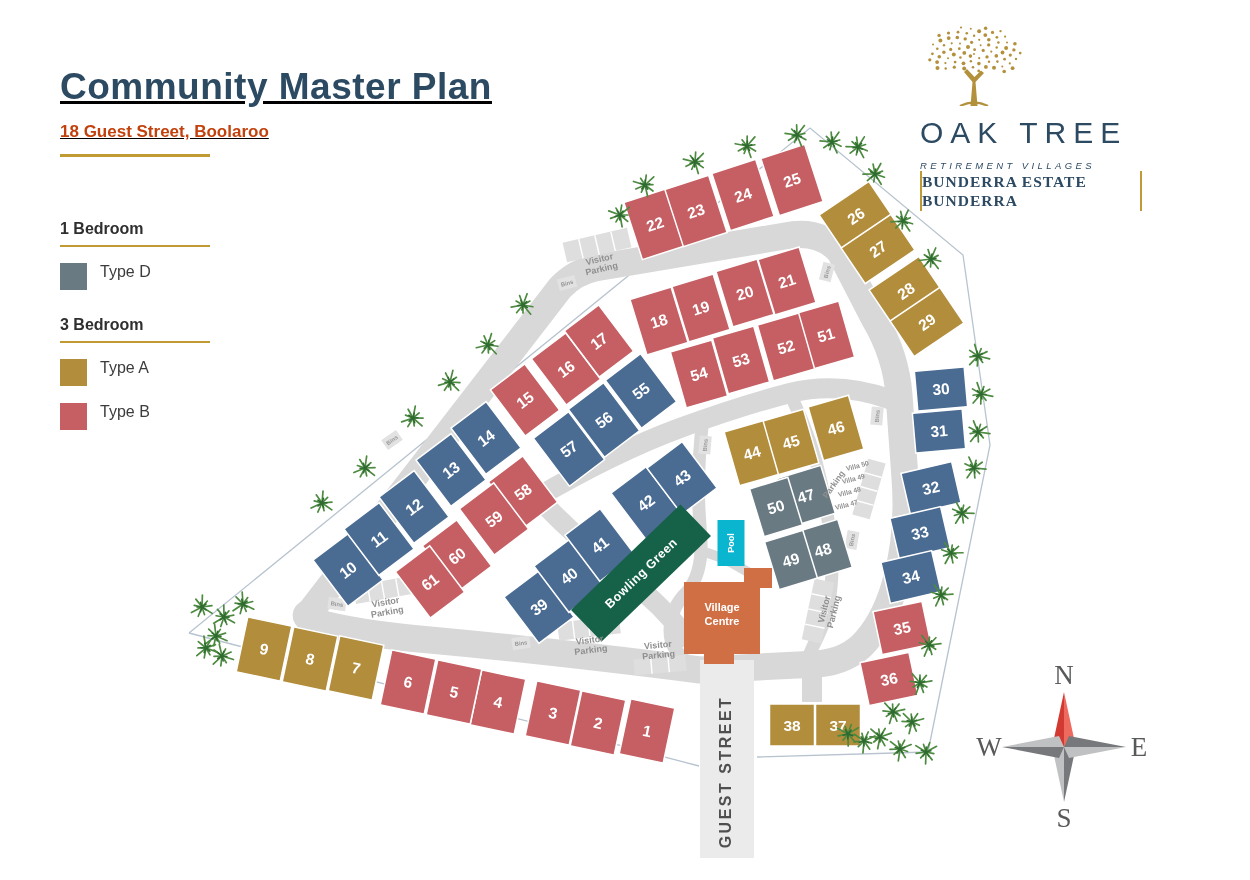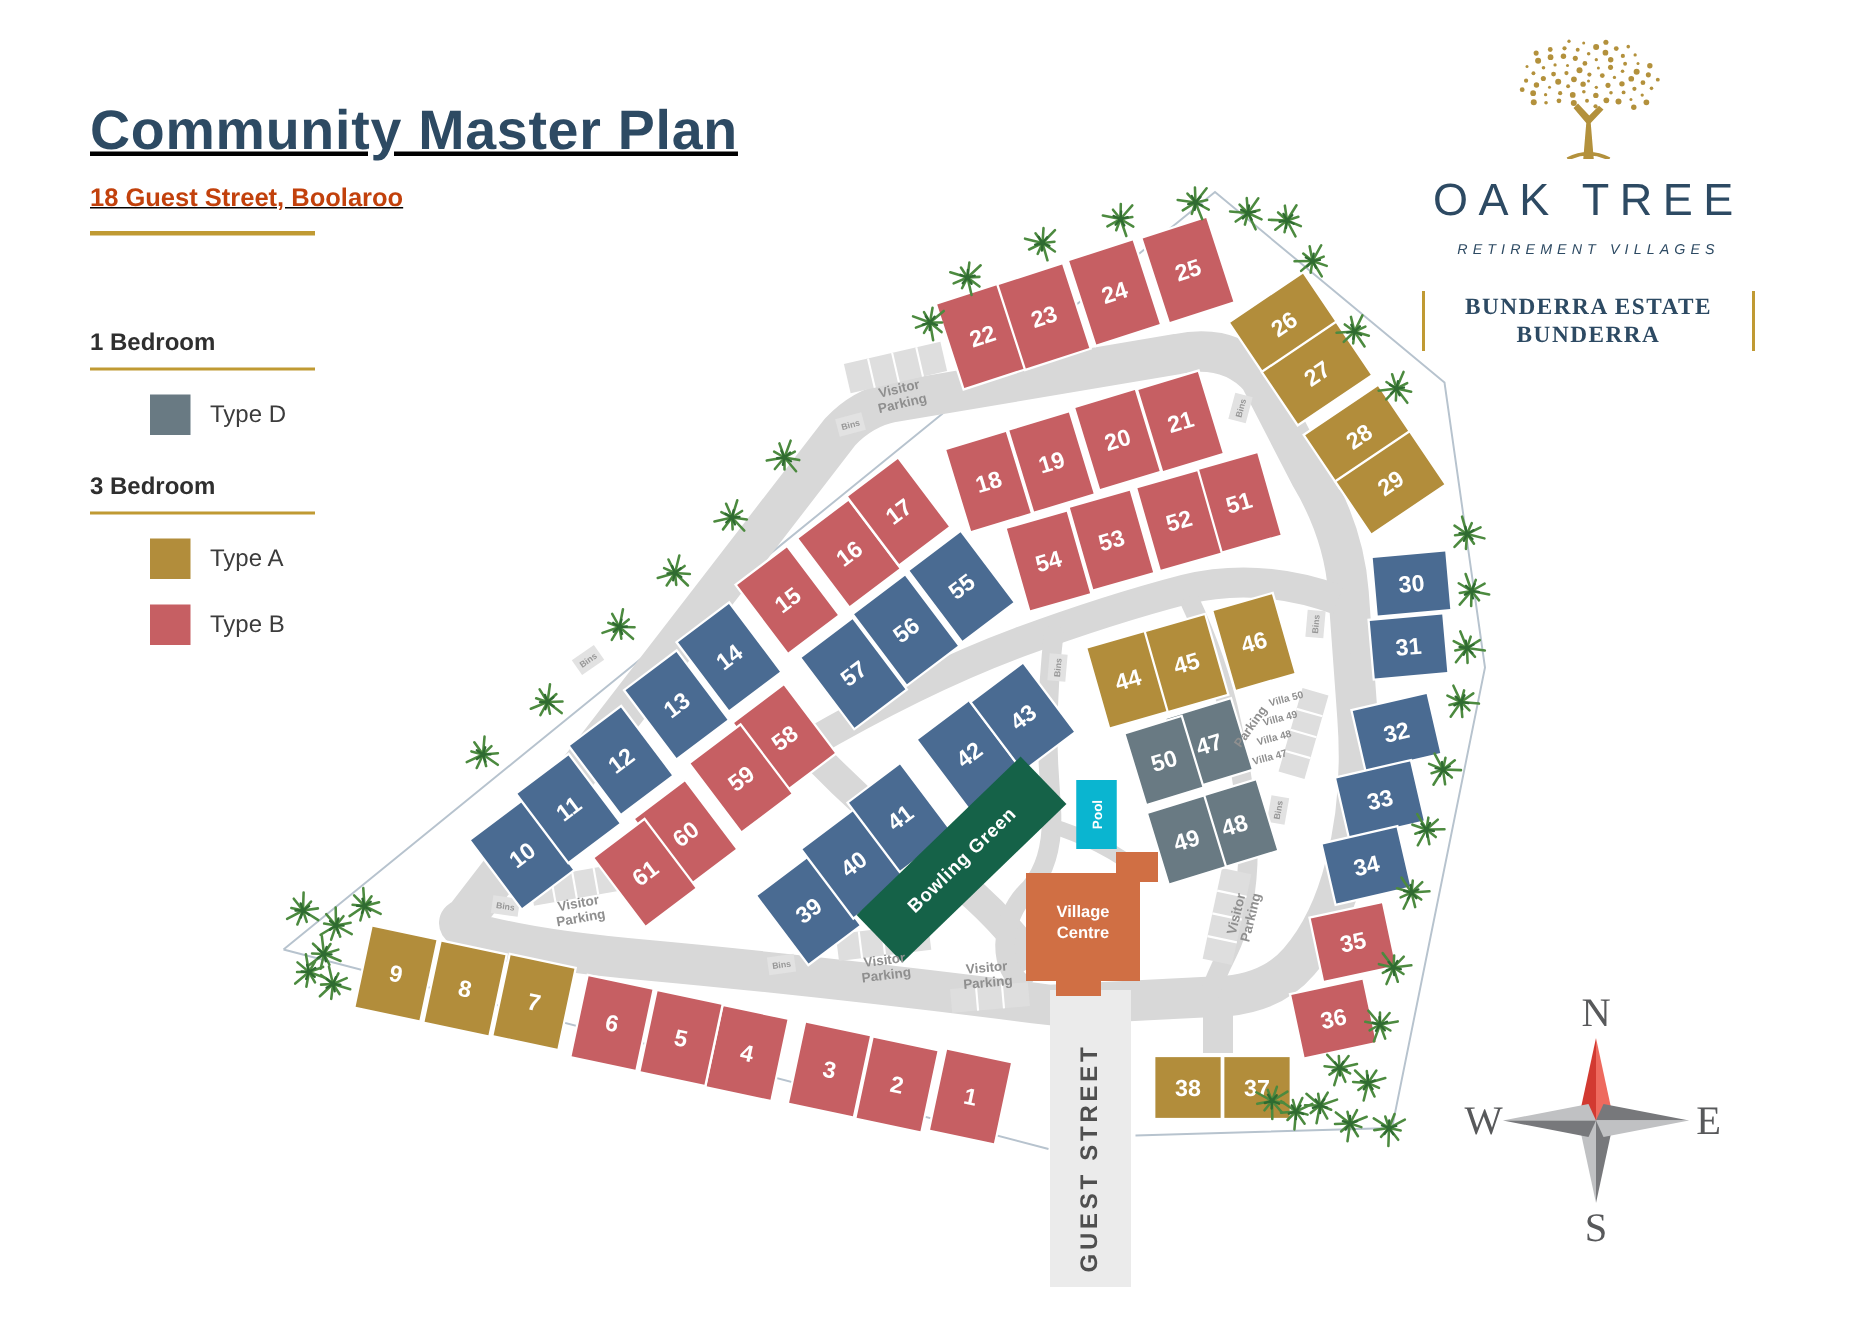--- a/index.html
+++ b/index.html
@@ -6,27 +6,27 @@
   .page{position:relative;width:1250px;height:880px;background:#ffffff;overflow:hidden;
         font-family:"Liberation Sans",sans-serif;}
   .hdr{position:absolute;left:60px;top:66px;z-index:5;text-decoration:underline;}
   .hdr h1{margin:0;font-size:37px;font-weight:bold;color:#2d4a63;letter-spacing:.5px;}
   .hdr .sub{margin-top:14px;font-size:17px;font-weight:bold;color:#c2410c;}
   .goldrule{width:150px;height:3px;background:#c09a33;margin-top:12px;}
   .legend{position:absolute;left:60px;top:220px;z-index:5;width:190px;}
   .lg-group{margin-bottom:26px;}
   .lg-head{font-size:16px;font-weight:bold;color:#2f2f2f;}
   .lg-rule{width:150px;height:2px;background:#c09a33;margin:7px 0 16px 0;}
-  .lg-item{display:flex;align-items:center;margin-bottom:17px;margin-left:40px;}
+  .lg-item{display:flex;margin-bottom:17px;}
   .lg-sw{width:27px;height:27px;margin-right:13px;}
   .lg-label{font-size:16px;color:#3c3c3c;}
-  .logo{position:absolute;left:948px;top:22px;width:222px;text-align:center;z-index:5;}
+  .logo{position:absolute;left:920px;top:22px;width:222px;z-index:5;}
   .logo .name{font-size:30px;color:#2d4a63;letter-spacing:7px;margin-top:6px;font-weight:normal;}
   .logo .tag{font-size:9.5px;color:#2d4a63;letter-spacing:3.4px;margin-top:10px;font-style:italic;}
-  .estate{display:flex;align-items:center;margin-top:22px;}
+  .estate{display:flex;align-items:center;}
   .estate .bar{width:2px;height:40px;background:#c09a33;}
   .estate .etxt{flex:1;font-family:"Liberation Serif",serif;font-weight:bold;
                 color:#2d4a63;font-size:15.5px;letter-spacing:1px;line-height:1.25;}
   svg.site{position:absolute;left:0;top:0;z-index:1;}
   text{user-select:none;}
 </style>
 </head>
 <body>
 
 <div class="page">

